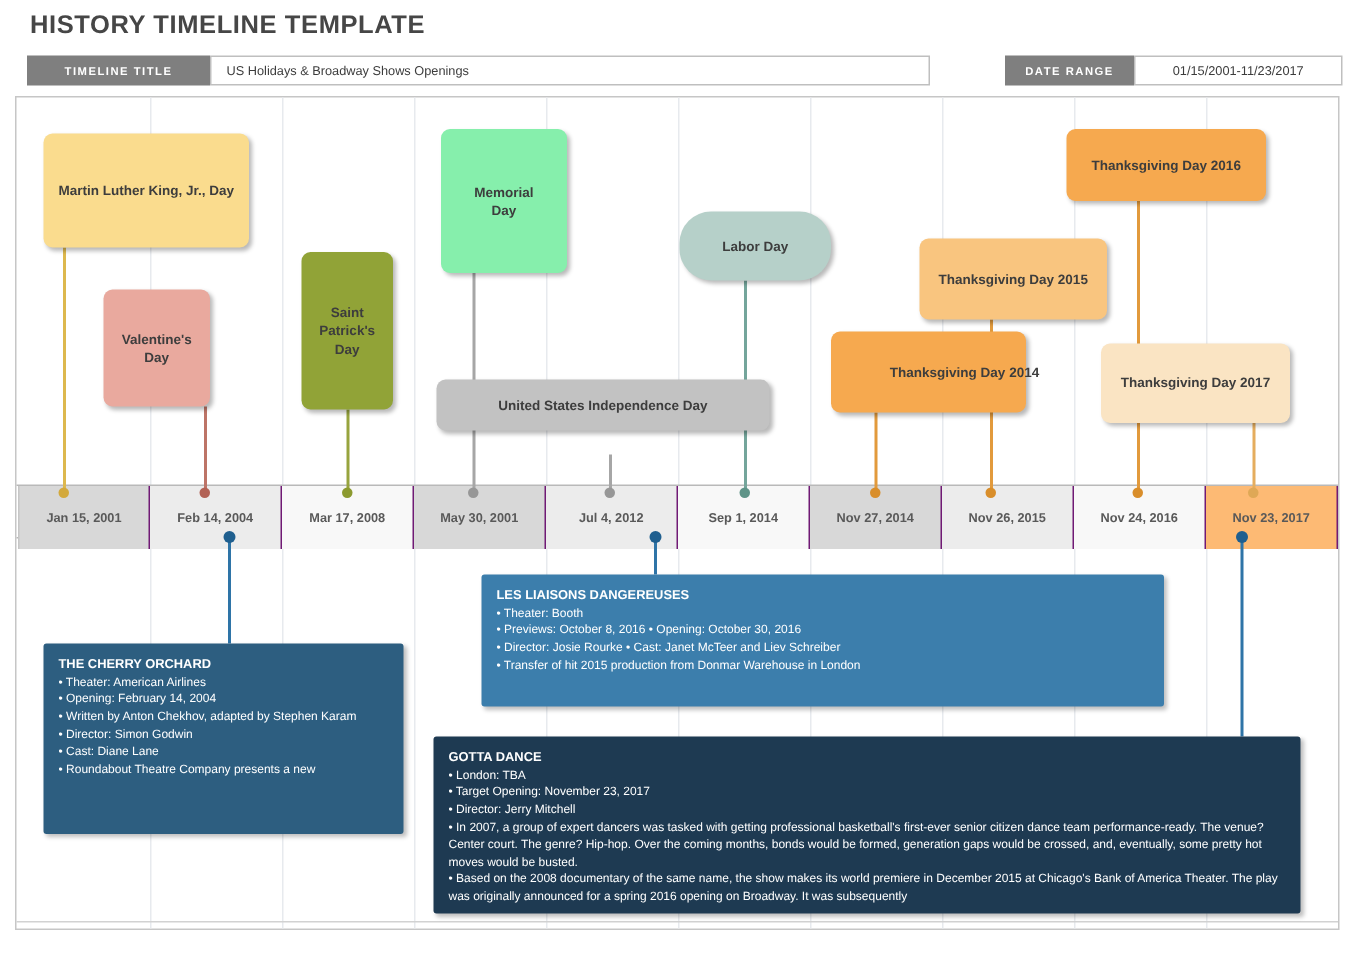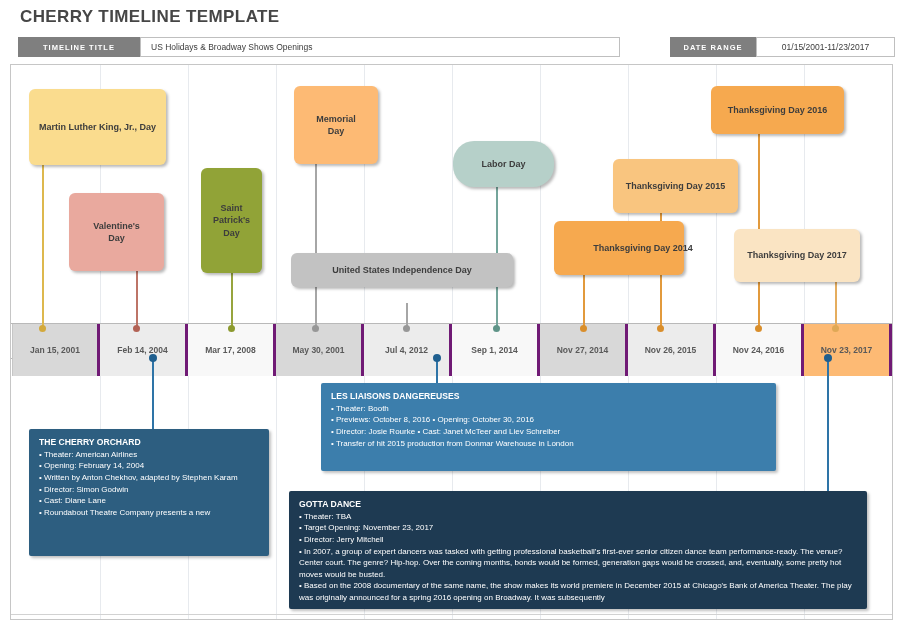--- a/index.html
+++ b/index.html
@@ -25,42 +25,42 @@
   .stem { position:absolute; width:2px; z-index:3; }
   .event-dot { position:absolute; width:7px; height:7px; border-radius:50%; z-index:4; }
 
   .event-box { position:absolute; border-radius:6px; z-index:5;
                box-shadow:2px 2px 3px rgba(0,0,0,.28);
                display:flex; align-items:center; justify-content:center; text-align:center; }
   .event-box .lbl { font-size:9px; font-weight:bold; color:#3d3d3d; line-height:1.35; }
 
   .datebar { position:absolute; left:0; top:258px; width:881px; height:36px;
              border-top:1px solid #b9b9b9; border-bottom:1px solid #b9b9b9; z-index:2; }
-  .date-cell { position:absolute; top:0; height:52px; width:88px; border-right:3px solid #701a75;
+  .date-cell { position:absolute; top:0; height:42px; width:88px; border-right:1px solid #701a75;
                display:flex; align-items:center; justify-content:center;
                font-size:8.5px; font-weight:bold; color:#595959; }
 
   .connector { position:absolute; width:2px; background:#2e74a7; z-index:3; }
   .connector-dot { position:absolute; width:8px; height:8px; border-radius:50%;
                    background:#1f5f8f; z-index:6; }
 
   .detail-box { position:absolute; color:#fff; z-index:5; border-radius:2px;
                 padding:7px 10px; box-shadow:2px 2px 3px rgba(0,0,0,.25); }
   .detail-title { font-size:8.6px; font-weight:bold; line-height:1.5; }
   .detail-bullet { font-size:8px; line-height:1.45; }
 
   .bottom-rule { position:absolute; left:0; top:549px; width:881px; height:1px;
                  background:#d2d2d2; }
 </style>
 </head>
 <body>
 
 <div class="page">
 
-  <div class="page-title">CHERRY TIMELINE TEMPLATE</div>
+  <div class="page-title">HISTORY TIMELINE TEMPLATE</div>
 
   <div class="label-box" style="left:18px;width:122px;">TIMELINE TITLE</div>
   <div class="value-box" style="left:140px;width:480px;padding-left:10px;">US Holidays &amp; Broadway Shows Openings</div>
   <div class="label-box" style="left:670px;width:86px;">DATE RANGE</div>
   <div class="value-box" style="left:756px;width:139px;justify-content:center;text-align:right;">01/15/2001-11/23/2017</div>
 
   <div class="canvas">
 
     <div class="gridline" style="left:89px"></div>
     <div class="gridline" style="left:177px"></div>
@@ -103,27 +103,27 @@
     <div class="event-dot" style="left:482px;top:260px;background:#5f9488;"></div>
     <div class="event-dot" style="left:392px;top:260px;background:#979797;"></div>
     <div class="event-dot" style="left:569px;top:260px;background:#d98e2b;"></div>
     <div class="event-dot" style="left:646px;top:260px;background:#d98e2b;"></div>
     <div class="event-dot" style="left:744px;top:260px;background:#d98e2b;"></div>
     <div class="event-dot" style="left:821px;top:260px;background:#dfa856;"></div>
 
     <div class="event-box" style="left:18px;top:24px;width:137px;height:76px;background:#FADC8E;">
       <span class="lbl" style="white-space:nowrap;">Martin Luther King, Jr., Day</span>
     </div>
-    <div class="event-box" style="left:58px;top:128px;width:95px;height:78px;background:#E9A99E;">
+    <div class="event-box" style="left:58px;top:128px;width:71px;height:78px;background:#E9A99E;">
       <span class="lbl" style="max-width:60px;">Valentine's Day</span>
     </div>
     <div class="event-box" style="left:190px;top:103px;width:61px;height:105px;background:#91A337;">
       <span class="lbl" style="max-width:50px;">Saint Patrick's Day</span>
     </div>
-    <div class="event-box" style="left:283px;top:21px;width:84px;height:78px;background:#fdba74;">
+    <div class="event-box" style="left:283px;top:21px;width:84px;height:96px;background:#86efac;">
       <span class="lbl" style="max-width:48px;">Memorial Day</span>
     </div>
     <div class="event-box" style="left:442px;top:76px;width:101px;height:46px;background:#B6D0C9;border-radius:21px;">
       <span class="lbl">Labor Day</span>
     </div>
     <div class="event-box" style="left:280px;top:188px;width:222px;height:34px;background:#C2C2C2;justify-content:center;">
       <span class="lbl" style="white-space:nowrap;">United States Independence Day</span>
     </div>
     <div class="event-box" style="left:543px;top:156px;width:130px;height:54px;background:#F6A94F;">
       <span class="lbl" style="white-space:nowrap;margin-left:48px;">Thanksgiving Day 2014</span>
@@ -158,21 +158,21 @@
     <div class="detail-box" style="left:310px;top:318px;width:455px;height:88px;background:#3C7EAC;">
       <div class="detail-title">LES LIAISONS DANGEREUSES</div>
       <div class="detail-bullet">• Theater: Booth</div>
       <div class="detail-bullet">• Previews: October 8, 2016 • Opening: October 30, 2016</div>
       <div class="detail-bullet">• Director: Josie Rourke • Cast: Janet McTeer and Liev Schreiber</div>
       <div class="detail-bullet">• Transfer of hit 2015 production from Donmar Warehouse in London</div>
     </div>
 
     <div class="detail-box" style="left:278px;top:426px;width:578px;height:118px;background:#1E3A52;">
       <div class="detail-title">GOTTA DANCE</div>
-      <div class="detail-bullet">• Theater: TBA</div>
+      <div class="detail-bullet">• London: TBA</div>
       <div class="detail-bullet">• Target Opening: November 23, 2017</div>
       <div class="detail-bullet">• Director: Jerry Mitchell</div>
       <div class="detail-bullet">• In 2007, a group of expert dancers was tasked with getting professional basketball's first-ever senior citizen dance team performance-ready. The venue? Center court. The genre? Hip-hop. Over the coming months, bonds would be formed, generation gaps would be crossed, and, eventually, some pretty hot moves would be busted.</div>
       <div class="detail-bullet">• Based on the 2008 documentary of the same name, the show makes its world premiere in December 2015 at Chicago's Bank of America Theater. The play was originally announced for a spring 2016 opening on Broadway. It was subsequently</div>
     </div>
 
     <div class="bottom-rule"></div>
   </div>
 </div>
 

